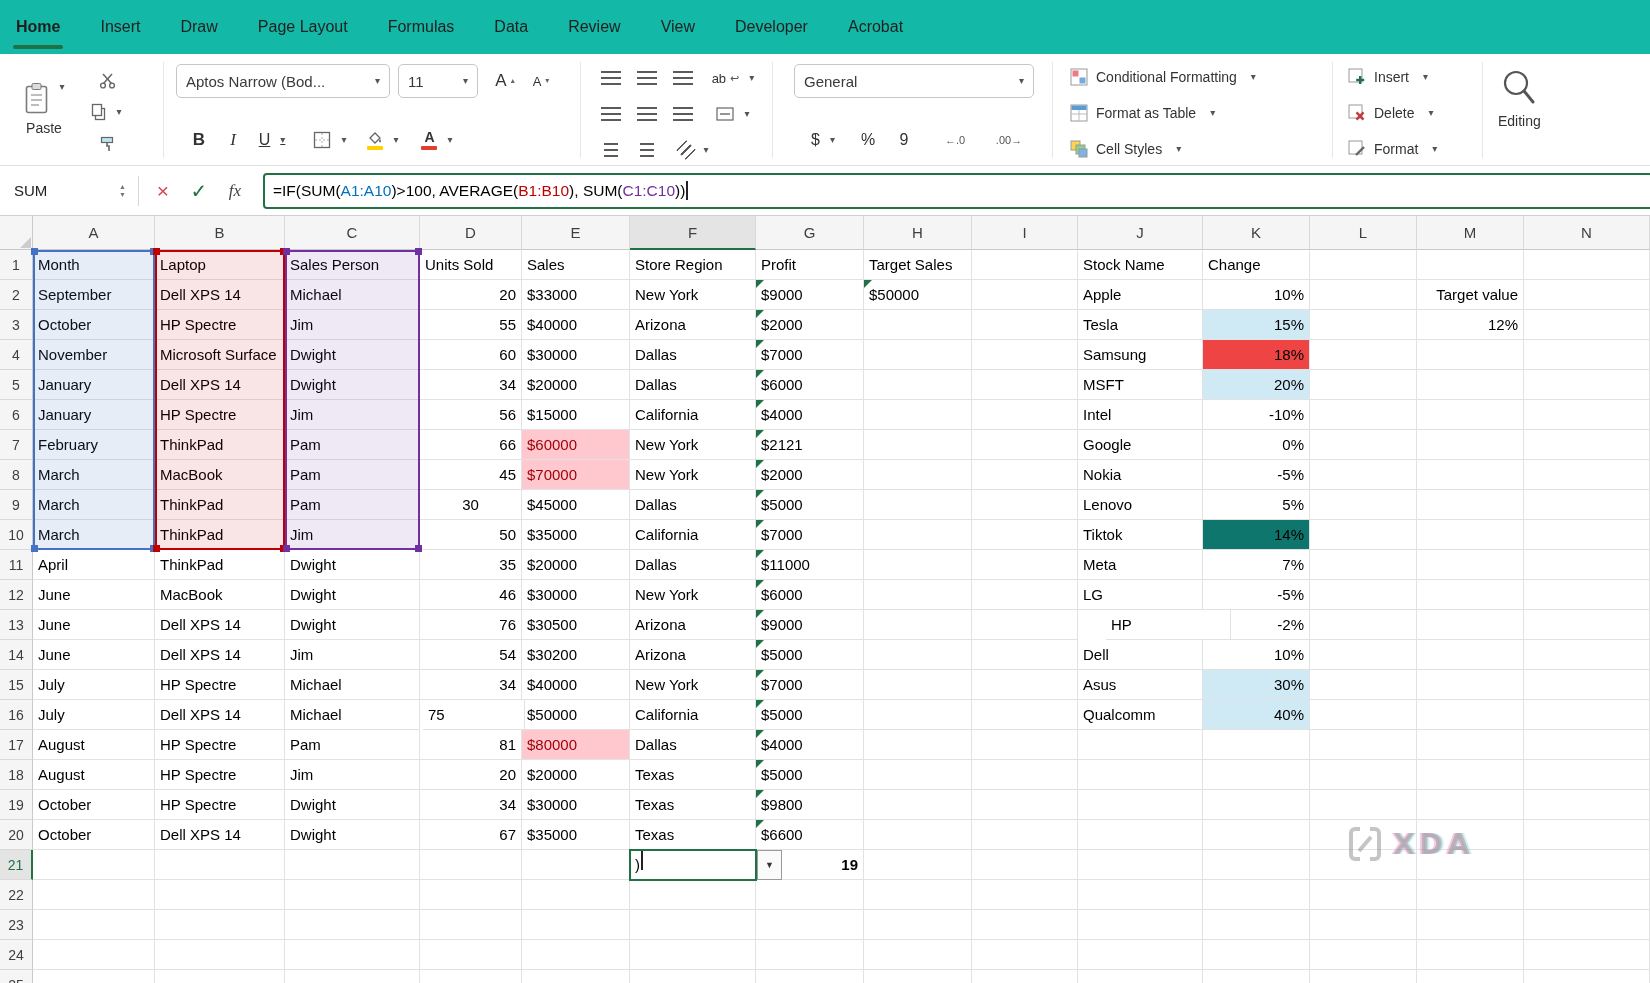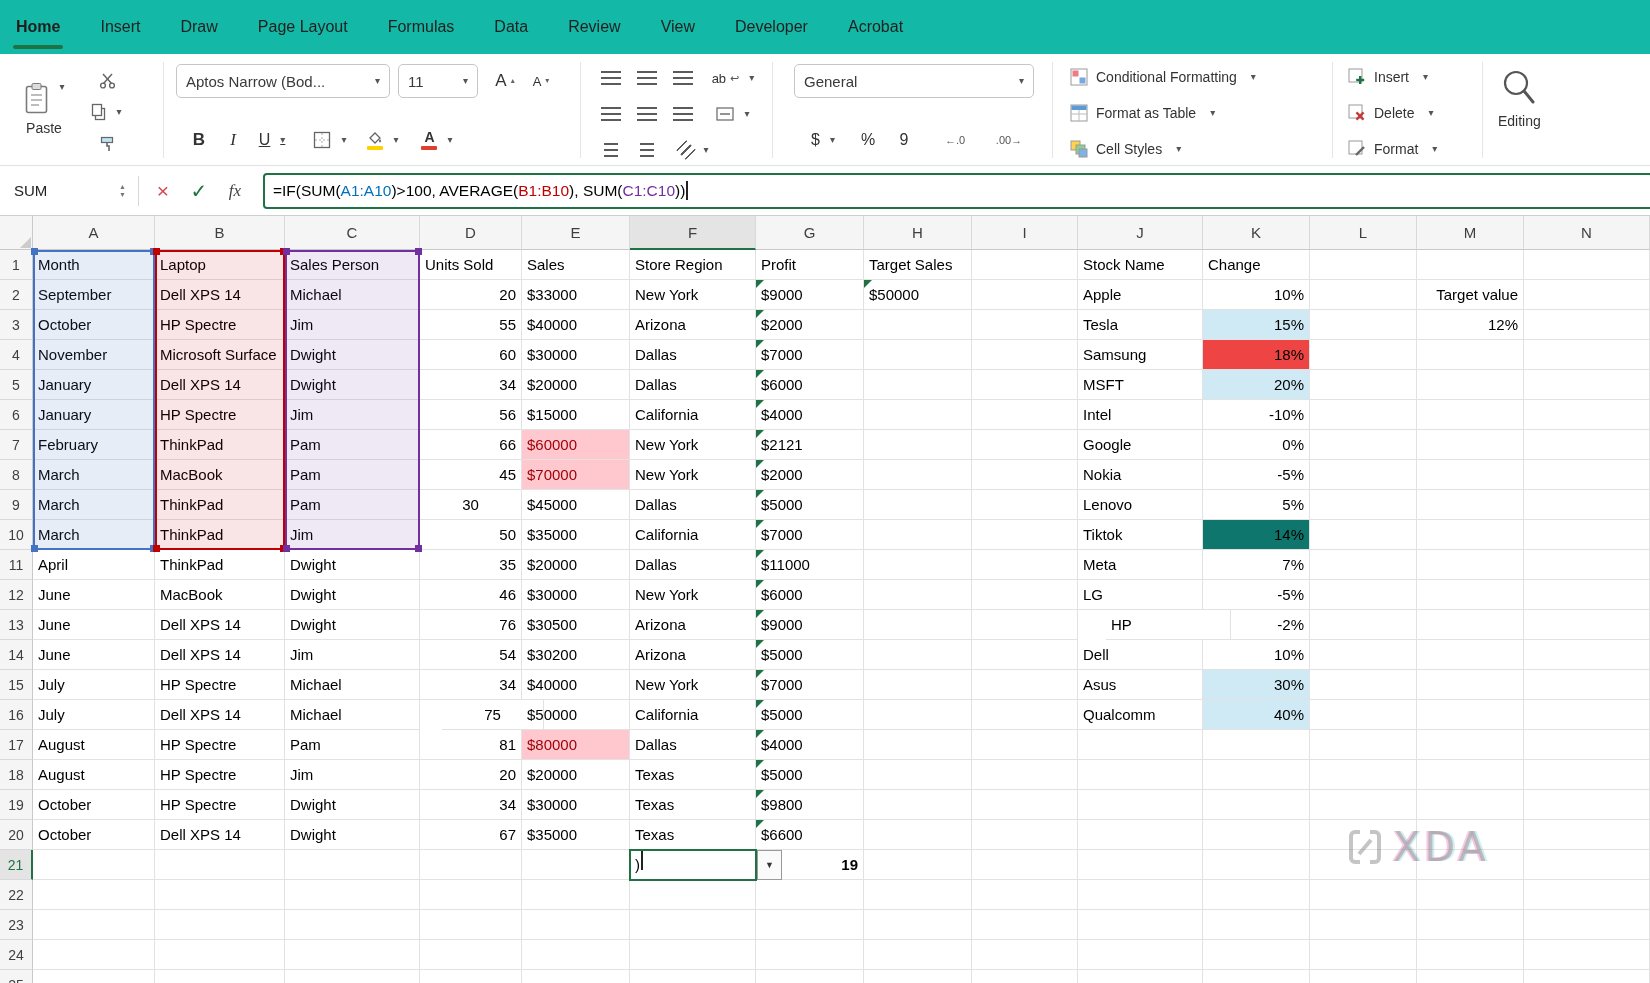--- a/index.html
+++ b/index.html
@@ -62,21 +62,21 @@
 .rowhdr.active{background:#e4e4e4;border-right:2px solid #1f7244;color:#1f7244}
 .cell{position:absolute;border-right:1px solid #e2e2e2;border-bottom:1px solid #e2e2e2;font-size:15px;color:#000;line-height:29px;padding:0 5px;white-space:nowrap;overflow:hidden;cursor:cell}
 .cell.err::before{content:"";position:absolute;top:0;left:0;border-top:8px solid #1e7145;border-right:8px solid transparent}
 .range-overlay{position:absolute;pointer-events:none;z-index:5}
 .handle{position:absolute;width:7px;height:7px}
 .active-cell{position:absolute;z-index:8;pointer-events:none}
 .celldd{position:absolute;z-index:9;width:25px;display:flex;align-items:center;justify-content:center;background:#fafafa;border:1px solid #9a9a9a;font-size:9px;color:#333;cursor:pointer}
 
 
 .watermark{position:absolute;left:1346px;top:824px;z-index:20;display:flex;align-items:center;gap:9px;opacity:.8}
-.wm-text{font-size:40px;font-weight:400;letter-spacing:4px;color:rgba(138,138,138,.62);
+.wm-text{font-size:29px;font-weight:700;letter-spacing:4px;color:rgba(138,138,138,.62);
   text-shadow:-2px 0 0 rgba(214,66,157,.35),2px 0 0 rgba(96,195,215,.35);font-family:"DejaVu Sans",sans-serif}
 </style>
 </head>
 <body>
 
 <div class="tabbar">
     <div class="tab active">Home</div>
     <div class="tab">Insert</div>
     <div class="tab">Draw</div>
     <div class="tab">Page Layout</div>
@@ -565,21 +565,21 @@
     <div class="cell" style="left: 972px; top: 454px; width: 106px; height: 30px;"></div>
     <div class="cell" style="left: 1078px; top: 454px; width: 125px; height: 30px;">Asus</div>
     <div class="cell" style="left: 1203px; top: 454px; width: 107px; height: 30px; background: rgb(207, 233, 245); text-align: right;">30%</div>
     <div class="cell" style="left: 1310px; top: 454px; width: 107px; height: 30px;"></div>
     <div class="cell" style="left: 1417px; top: 454px; width: 107px; height: 30px;"></div>
     <div class="cell" style="left: 1524px; top: 454px; width: 126px; height: 30px;"></div>
     <div class="rowhdr" style="top: 484px; height: 30px;">16</div>
     <div class="cell" style="left: 33px; top: 484px; width: 122px; height: 30px;">July</div>
     <div class="cell" style="left: 155px; top: 484px; width: 130px; height: 30px;">Dell XPS 14</div>
     <div class="cell" style="left: 285px; top: 484px; width: 135px; height: 30px;">Michael</div>
-    <div class="cell" style="left: 442px; top: 484px; width: 102px; height: 30px; text-align: center;">75</div>
+    <div class="cell" style="left: 423px; top: 484px; width: 102px; height: 30px; text-align: left;">75</div>
     <div class="cell" style="left: 522px; top: 484px; width: 108px; height: 30px;">$50000</div>
     <div class="cell" style="left: 630px; top: 484px; width: 126px; height: 30px;">California</div>
     <div class="cell err" style="left: 756px; top: 484px; width: 108px; height: 30px;">$5000</div>
     <div class="cell" style="left: 864px; top: 484px; width: 108px; height: 30px;"></div>
     <div class="cell" style="left: 972px; top: 484px; width: 106px; height: 30px;"></div>
     <div class="cell" style="left: 1078px; top: 484px; width: 125px; height: 30px;">Qualcomm</div>
     <div class="cell" style="left: 1203px; top: 484px; width: 107px; height: 30px; background: rgb(207, 233, 245); text-align: right;">40%</div>
     <div class="cell" style="left: 1310px; top: 484px; width: 107px; height: 30px;"></div>
     <div class="cell" style="left: 1417px; top: 484px; width: 107px; height: 30px;"></div>
     <div class="cell" style="left: 1524px; top: 484px; width: 126px; height: 30px;"></div>

